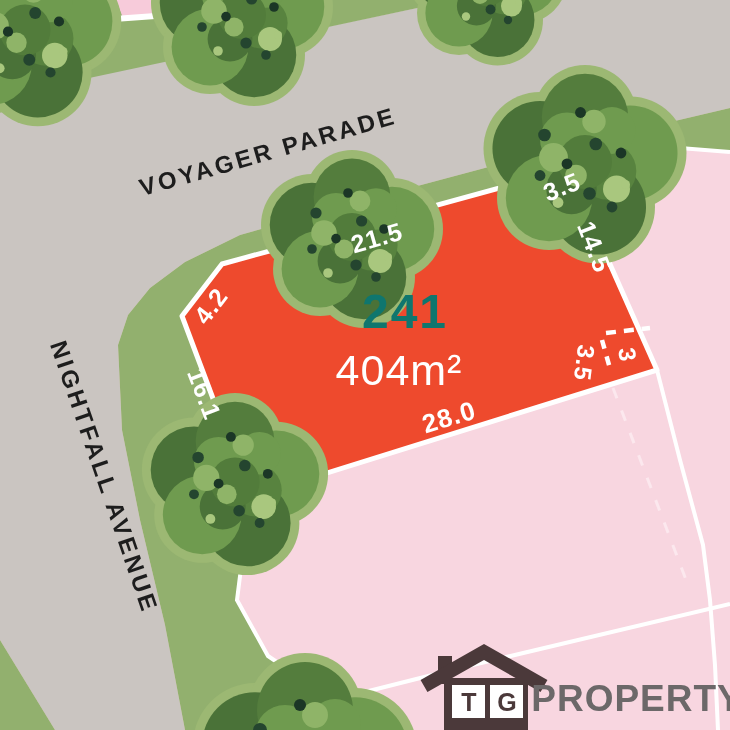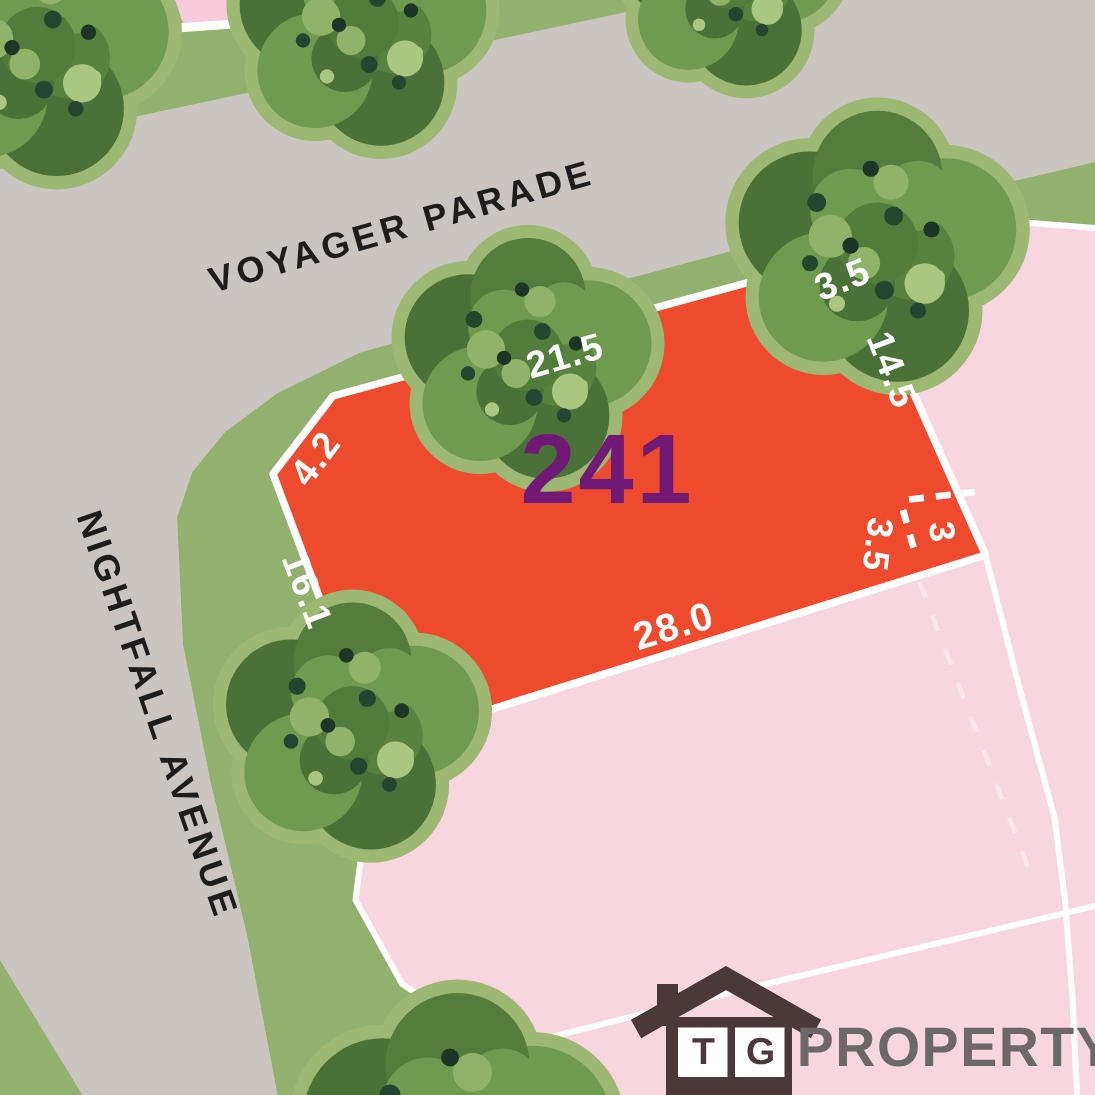--- a/index.html
+++ b/index.html
@@ -11,21 +11,21 @@
   .scene svg{position:absolute;left:0;top:0;}
   .lbl{
     position:absolute;
     transform:translate(-50%,-50%) rotate(var(--r,0deg));
     white-space:nowrap;
     line-height:1;
     user-select:none;
   }
   .street{color:#1d1d1d;font-size:24px;letter-spacing:3px;font-weight:bold;}
   .dim{color:#ffffff;font-size:25px;letter-spacing:1px;font-weight:bold;}
-  .lotnum{color:#701a75;font-size:66px;font-weight:bold;letter-spacing:2px;}
+  .lotnum{color:#0f766e;font-size:48px;font-weight:bold;letter-spacing:2px;}
   .lotarea{color:#ffffff;font-size:43px;letter-spacing:1px;}
   .wordmark{color:#6c6869;font-size:37px;font-weight:bold;letter-spacing:1px;}
   .tg{color:#4b393a;font-size:25px;font-weight:bold;}
 </style>
 </head>
 <body>
 
 <div class="scene">
 
   <svg width="730" height="730" viewBox="0 0 730 730">
@@ -304,20 +304,21 @@
       <rect x="444" y="678" width="84" height="52" fill="#4b393a"></rect>
       <rect x="452" y="685" width="33" height="33" fill="#ffffff"></rect>
       <rect x="490" y="685" width="33" height="33" fill="#ffffff"></rect>
     </g>
   </svg>
 
   <div class="lbl street" style="left:268px;top:152px;--r:-16deg;">VOYAGER PARADE</div>
   <div class="lbl street" style="left:104px;top:477px;--r:71deg;">NIGHTFALL AVENUE</div>
 
   <div class="lbl lotnum" style="left:405px;top:312px;">241</div>
+  <div class="lbl lotarea" style="left:399px;top:370px;">404m²</div>
 
   <div class="lbl dim" style="left:377px;top:238px;--r:-16deg;">21.5</div>
   <div class="lbl dim" style="left:211px;top:306px;--r:-53deg;">4.2</div>
   <div class="lbl dim" style="left:562px;top:187px;--r:-22deg;">3.5</div>
   <div class="lbl dim" style="left:594px;top:247px;--r:69deg;">14.5</div>
   <div class="lbl dim" style="left:204px;top:394px;--r:69deg;">16.1</div>
   <div class="lbl dim" style="left:449px;top:417px;--r:-17deg;font-size:26px;">28.0</div>
   <div class="lbl dim" style="left:584px;top:363px;--r:97deg;font-size:24px;">3.5</div>
   <div class="lbl dim" style="left:627px;top:355px;--r:83deg;font-size:24px;">3</div>
 

